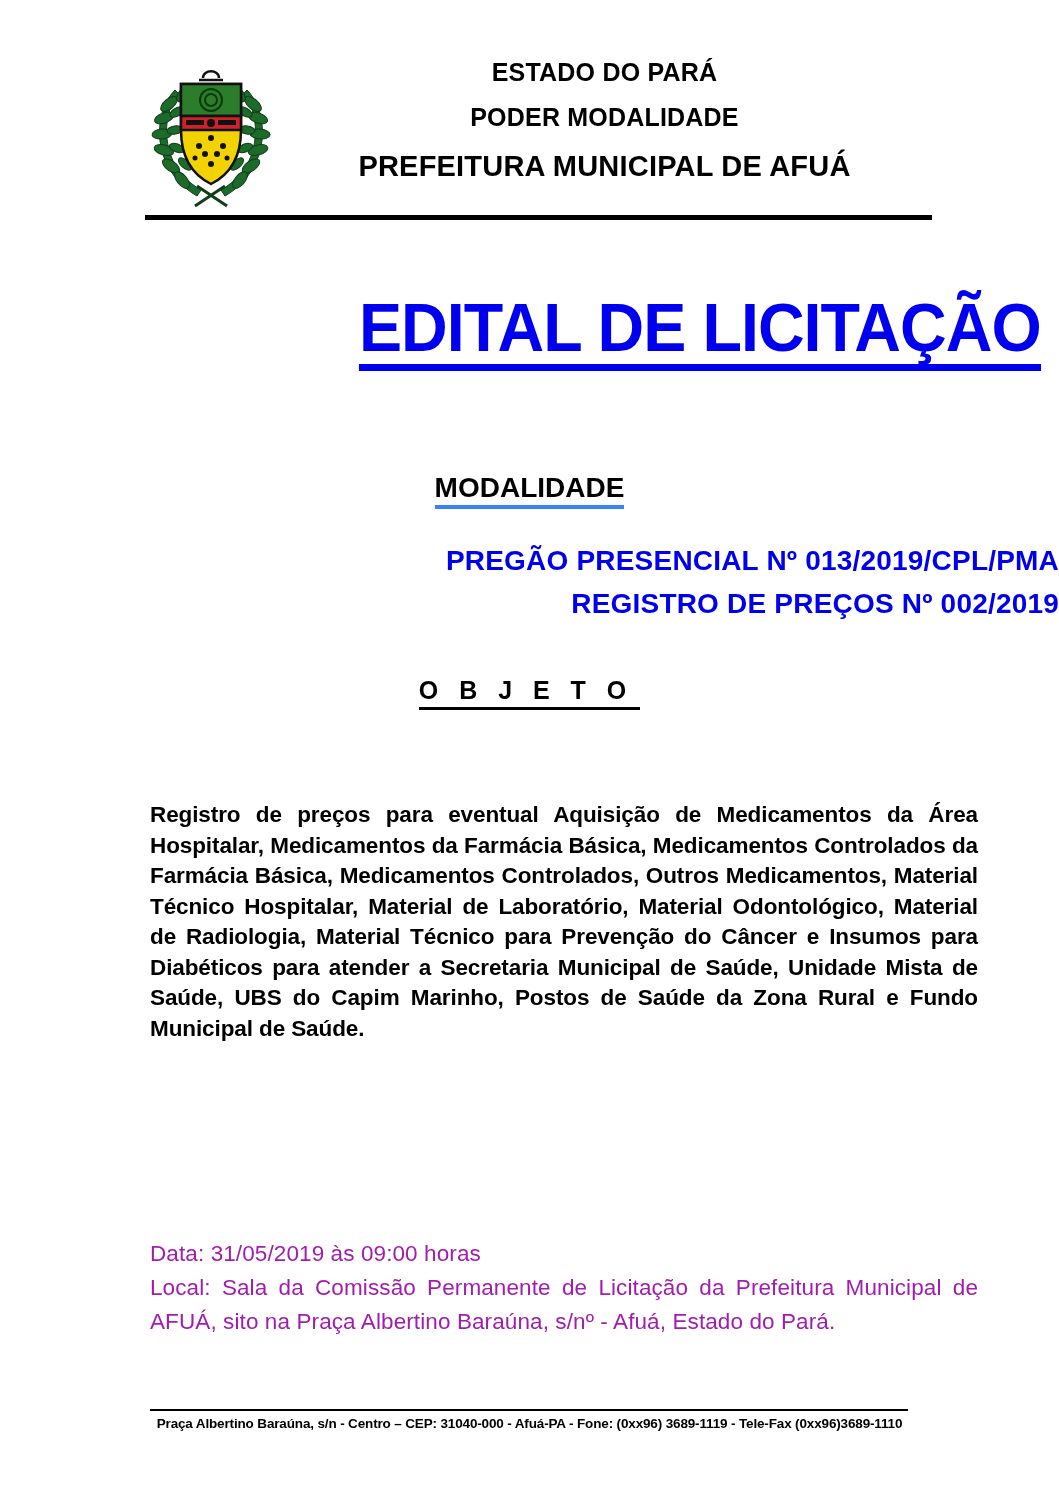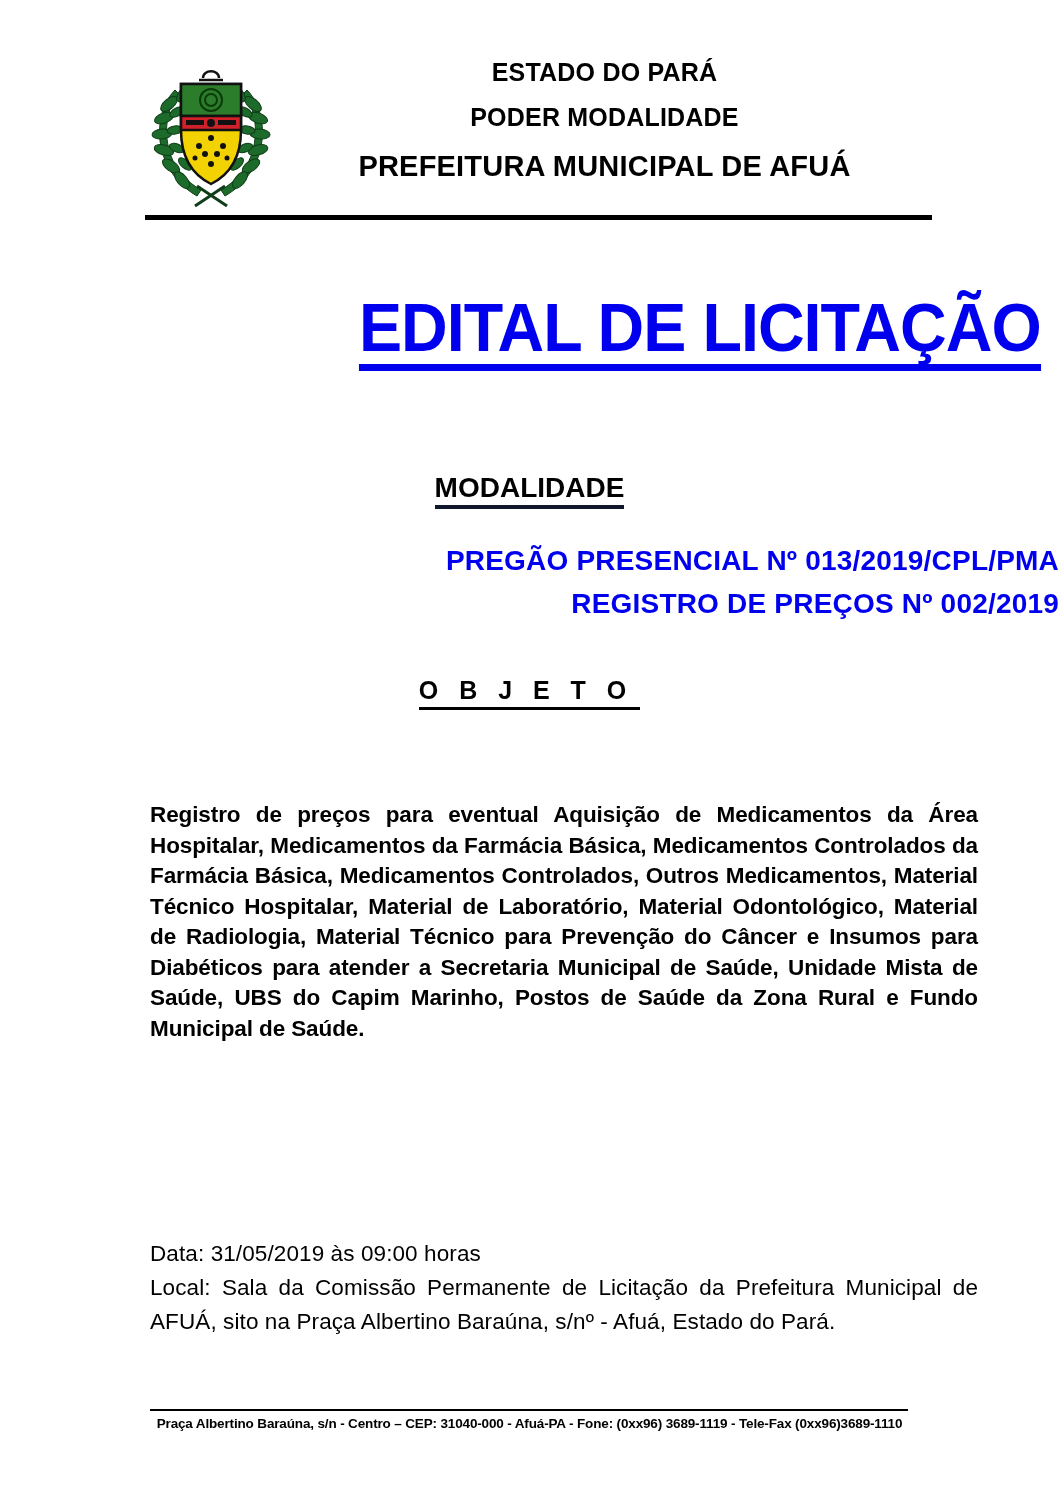--- a/index.html
+++ b/index.html
@@ -94,21 +94,21 @@
     top: 468px;
     width: 100%;
     text-align: center;
   }
   .modalidade-label .txt {
     display: inline-block;
     font-size: 28px;
     font-weight: bold;
     color: #000000;
     letter-spacing: 0px;
-    border-bottom: 4px solid #0f172a;
+    border-bottom: 4px solid #3b82f6;
     padding-bottom: 1px;
   }
 
   .modalidade-lines {
     position: absolute;
     left: 0;
     top: 535px;
     width: 100%;
     text-align: right;
     color: #0000EE;
@@ -155,21 +155,21 @@
 
   
   .datalocal {
     position: absolute;
     left: 150px;
     top: 1233px;
     width: 828px;
     font-size: 22.5px;
     font-weight: normal;
     line-height: 34px;
-    color: #000000;
+    color: #a21caf;
     letter-spacing: 0.1px;
   }
   .datalocal .line-data {
     text-align: left;
   }
   .datalocal .line-local {
     text-align: justify;
     text-justify: inter-word;
   }
   .datalocal p { margin: 0; }

